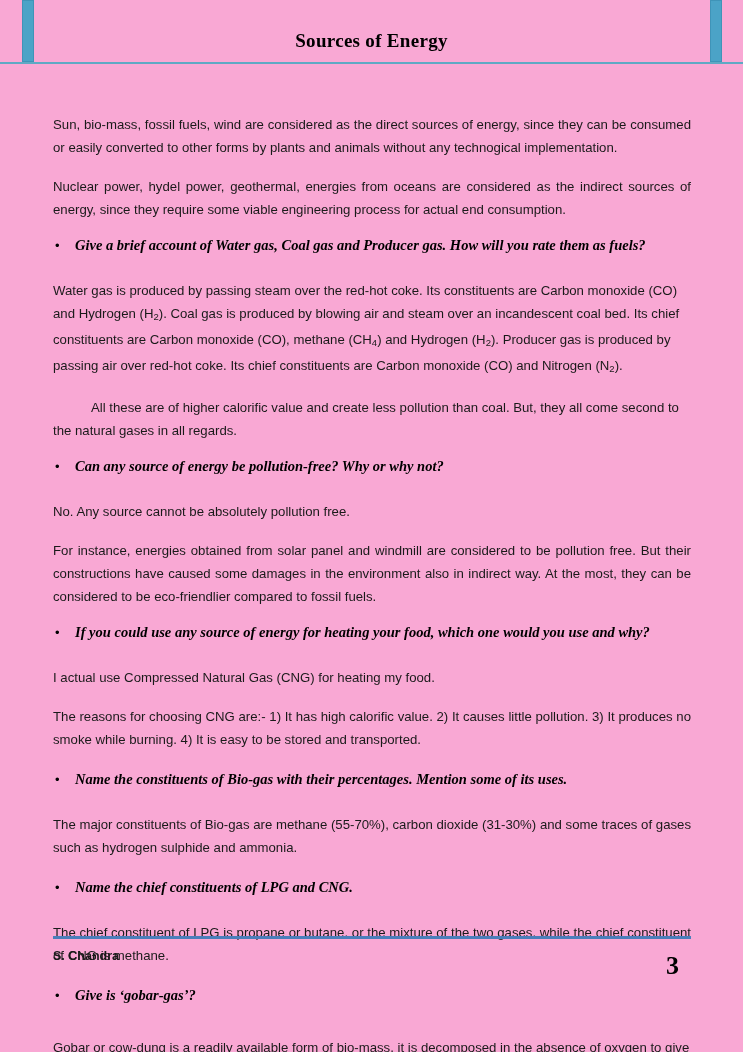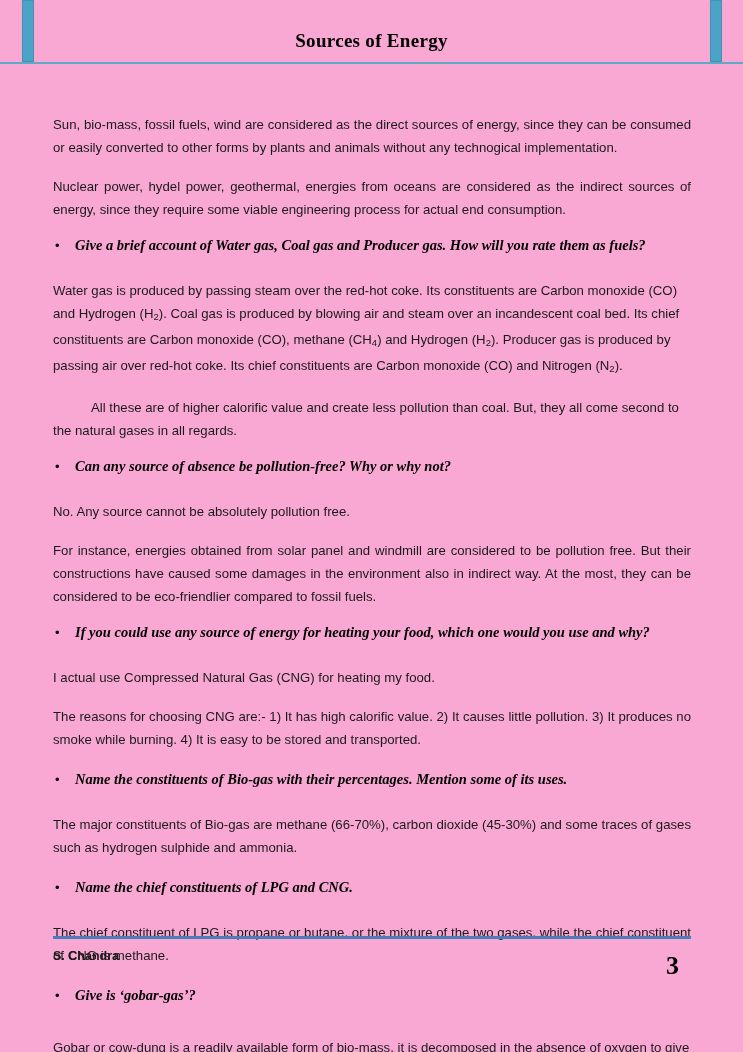--- a/index.html
+++ b/index.html
@@ -165,42 +165,42 @@
       <span class="bullet">•</span>
       <span>Give a brief account of Water gas, Coal gas and Producer gas. How will you rate them as fuels?</span>
     </div>
     <div class="gap-sm"></div>
     <p class="para left">Water gas is produced by passing steam over the red-hot coke. Its constituents are Carbon monoxide (CO) and Hydrogen (H<sub>2</sub>). Coal gas is produced by blowing air and steam over an incandescent coal bed. Its chief constituents are Carbon monoxide (CO), methane (CH<sub>4</sub>) and Hydrogen (H<sub>2</sub>). Producer gas is produced by passing air over red-hot coke. Its chief constituents are Carbon monoxide (CO) and Nitrogen (N<sub>2</sub>).</p>
     <p class="para left indent">All these are of higher calorific value and create less pollution than coal. But, they all come second to the natural gases in all regards.</p>
 
     <div class="gap-md"></div>
     <div class="question">
       <span class="bullet">•</span>
-      <span>Can any source of absence be pollution-free? Why or why not?</span>
+      <span>Can any source of energy be pollution-free? Why or why not?</span>
     </div>
     <div class="gap-sm"></div>
     <p class="para left">No. Any source cannot be absolutely pollution free.</p>
     <p class="para justify">For instance, energies obtained from solar panel and windmill are considered to be pollution free. But their constructions have caused some damages in the environment also in indirect way. At the most, they can be considered to be eco-friendlier compared to fossil fuels.</p>
 
     <div class="gap-md"></div>
     <div class="question">
       <span class="bullet">•</span>
       <span>If you could use any source of energy for heating your food, which one would you use and why?</span>
     </div>
     <div class="gap-sm"></div>
     <p class="para left">I actual use Compressed Natural Gas (CNG) for heating my food.</p>
     <p class="para justify">The reasons for choosing CNG are:- 1) It has high calorific value. 2) It causes little pollution. 3) It produces no smoke while burning. 4) It is easy to be stored and transported.</p>
 
     <div class="gap-lg"></div>
     <div class="question">
       <span class="bullet">•</span>
       <span>Name the constituents of Bio-gas with their percentages. Mention some of its uses.</span>
     </div>
     <div class="gap-sm"></div>
-    <p class="para justify">The major constituents of Bio-gas are methane (66-70%), carbon dioxide (45-30%) and some traces of gases such as hydrogen sulphide and ammonia.</p>
+    <p class="para justify">The major constituents of Bio-gas are methane (55-70%), carbon dioxide (31-30%) and some traces of gases such as hydrogen sulphide and ammonia.</p>
 
     <div class="gap-lg"></div>
     <div class="question">
       <span class="bullet">•</span>
       <span>Name the chief constituents of LPG and CNG.</span>
     </div>
     <div class="gap-sm"></div>
     <p class="para justify">The chief constituent of LPG is propane or butane, or the mixture of the two gases, while the chief constituent of CNG is methane.</p>
 
     <div class="gap-lg"></div>

